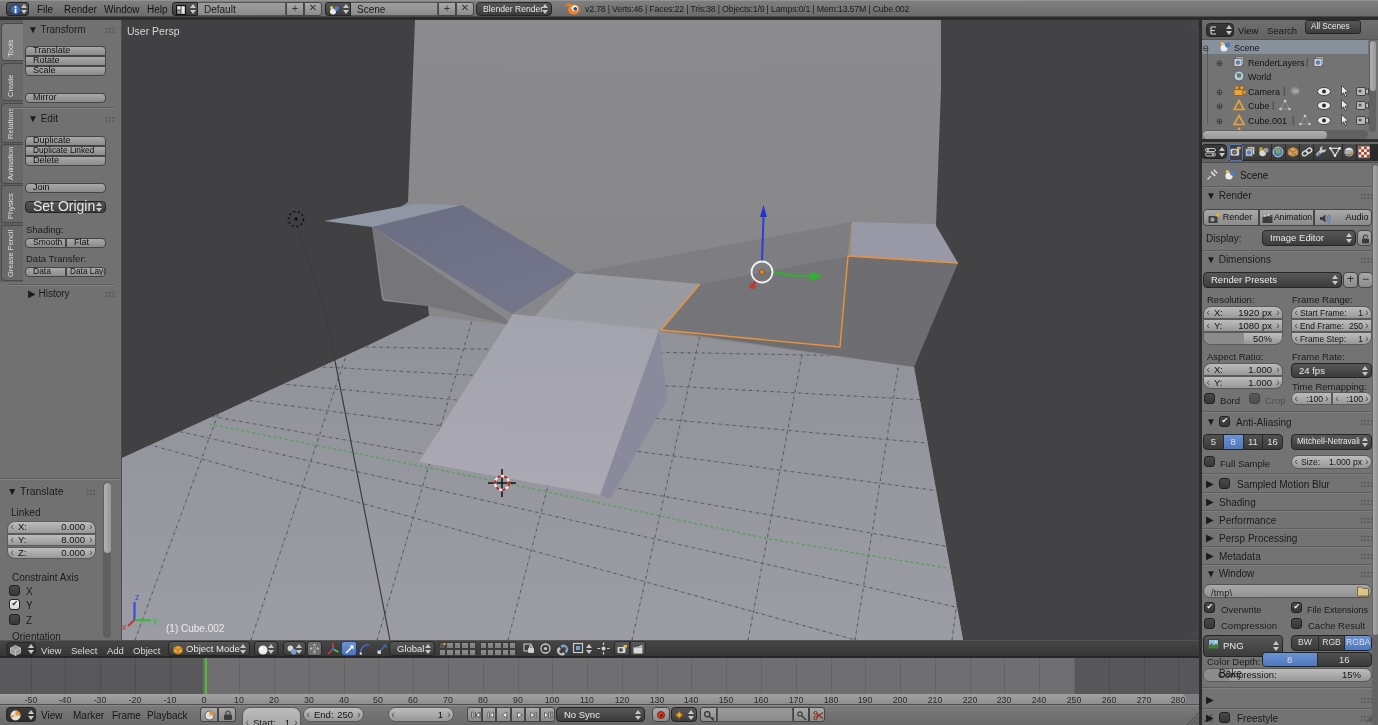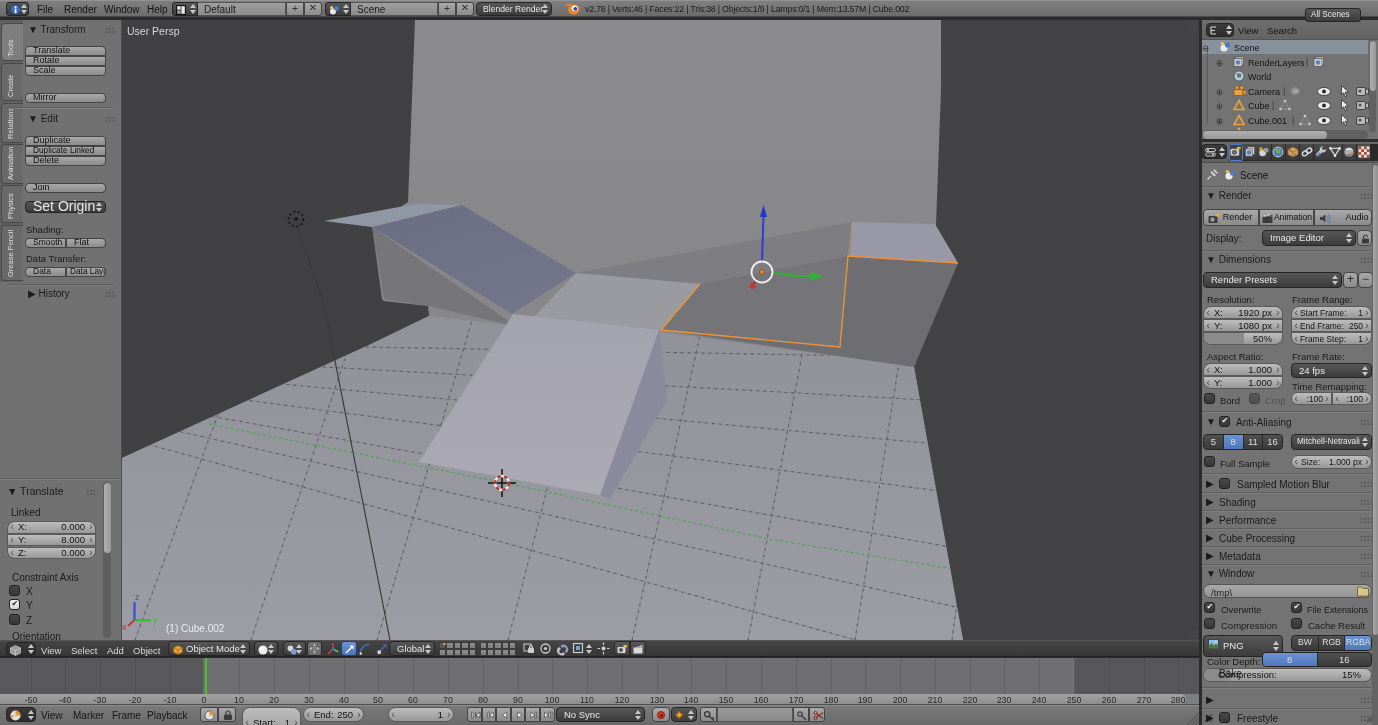--- a/index.html
+++ b/index.html
@@ -626,21 +626,21 @@
     <div id="outliner">
       <div class="ab" style="left:1202px;top:20px;width:176px;height:20px;background:linear-gradient(#6e6e6e,#636363);border-bottom:1px solid #555"></div>
       <div class="mnu" style="left:1206px;top:22.5px;width:28px;height:14px;background:linear-gradient(#3a3a3a,#2d2d2d)">
         <svg class="ab" style="left:3px;top:2.5px" width="10" height="9" viewBox="0 0 10 9">
           <path d="M1,1 H6 M1,4.5 H5 M1,8 H6 M1,1 V8" stroke="#d5d5d5" stroke-width="1.1" fill="none"></path>
         </svg>
         <div class="ud" style="right:1px"></div>
       </div>
       <div class="t" style="left:1238px;top:25px;font-size:9.5px;color:#161616">View</div>
       <div class="t" style="left:1267px;top:25px;font-size:9.5px;color:#161616">Search</div>
-      <div class="mnu" style="left:1305px;top:8px;width:56px;height:14px;border-radius:3px">
+      <div class="mnu" style="left:1305px;top:20px;width:56px;height:14px;border-radius:3px">
         <div class="lbl" style="font-size:8.2px;left:5px">All Scenes</div>
       </div>
       <div class="ab" style="left:1202px;top:40px;width:166px;height:14px;background:#87919b"></div>
       <div class="ab" style="left:1206.5px;top:47px;width:1px;height:77px;background:#5a5a5a"></div>
       <div class="t" style="left:1202px;top:43px;font-size:8.5px;color:#333">⊖</div>
       <svg class="ab" style="left:1219px;top:41px" width="12" height="12" viewBox="0 0 12 12">
         <circle cx="5" cy="7" r="3.6" fill="#ececec"></circle>
         <circle cx="8.6" cy="4" r="2.6" fill="#4f79c0"></circle>
         <circle cx="3.4" cy="2.6" r="1.7" fill="#f0c548"></circle>
       </svg>
@@ -977,21 +977,21 @@
       <div class="sep" style="left:1202px;top:492px;width:176px"></div>
       <div class="ptit" style="left:1206px;top:496px">▶</div>
       <div class="ptit" style="left:1219px;top:497px">Shading</div>
       <div class="dots" style="left:1360px;top:499px"></div>
       <div class="sep" style="left:1202px;top:510px;width:176px"></div>
       <div class="ptit" style="left:1206px;top:514px">▶</div>
       <div class="ptit" style="left:1219px;top:515px">Performance</div>
       <div class="dots" style="left:1360px;top:517px"></div>
       <div class="sep" style="left:1202px;top:528px;width:176px"></div>
       <div class="ptit" style="left:1206px;top:532px">▶</div>
-      <div class="ptit" style="left:1219px;top:533px">Cube Processing</div>
+      <div class="ptit" style="left:1219px;top:533px">Persp Processing</div>
       <div class="dots" style="left:1360px;top:535px"></div>
       <div class="sep" style="left:1202px;top:546px;width:176px"></div>
       <div class="ptit" style="left:1206px;top:550px">▶</div>
       <div class="ptit" style="left:1219px;top:551px">Metadata</div>
       <div class="dots" style="left:1360px;top:553px"></div>
       <div class="sep" style="left:1202px;top:564px;width:176px"></div>
       <div class="ptit" style="left:1206px;top:568px">▼ Window</div>
       <div class="dots" style="left:1360px;top:571px"></div>
       <div class="ab" style="left:1203px;top:584px;width:169px;height:14px;background:linear-gradient(#a8a8a8,#939393);border:1px solid #555;border-radius:8px"></div>
       <div class="t" style="left:1211px;top:587px;font-size:9.5px;color:#222">/tmp\</div>

